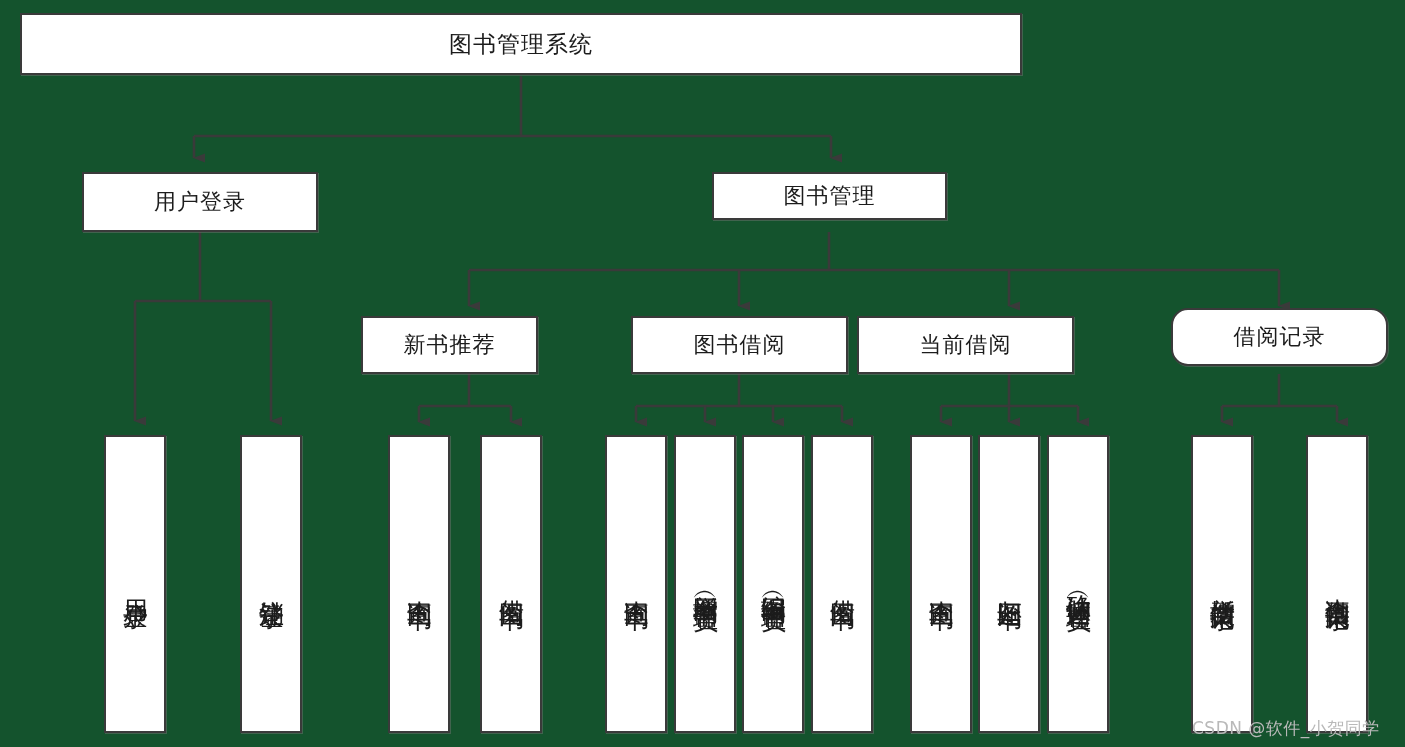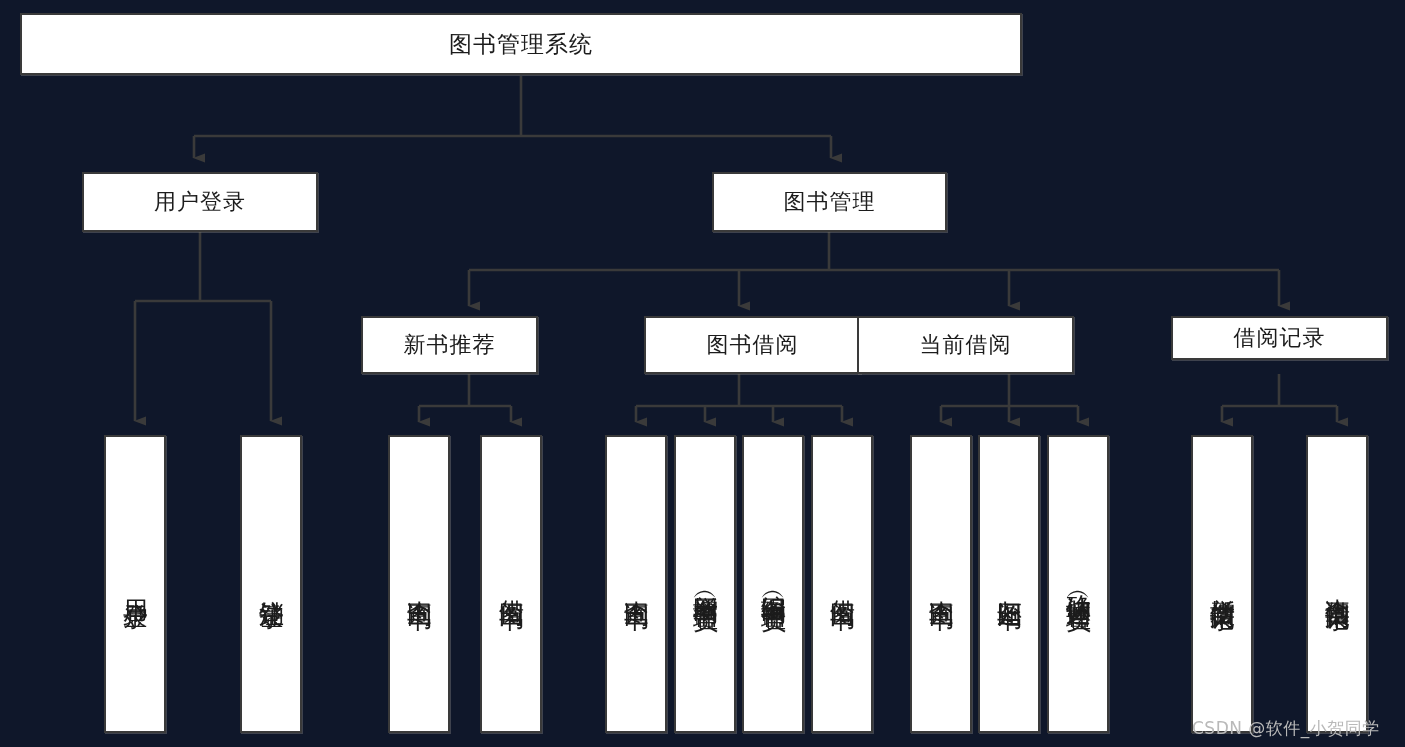--- a/index.html
+++ b/index.html
@@ -8,21 +8,21 @@
     padding: 0;
     background: #ffffff;
   }
   body {
     font-family: "DejaVu Sans", "Liberation Sans", sans-serif;
   }
   #canvas {
     position: relative;
     width: 1405px;
     height: 747px;
-    background: #0f172a;
+    background: #14532d;
     overflow: hidden;
   }
   svg#wires {
     position: absolute;
     left: 0;
     top: 0;
     width: 1405px;
     height: 747px;
     pointer-events: none;
   }
@@ -118,29 +118,29 @@
       <path d="M1222,406 L1337,406"></path>
       <path d="M1222,406 L1222,422" marker-end="url(#arw)"></path>
       <path d="M1337,406 L1337,422" marker-end="url(#arw)"></path>
     </g>
   </svg>
 
   <div class="node node-root" style="left:20px; top:13px; width:1002px; height:62px;">图书管理系统</div>
 
   <div class="node node-h" style="left:82px; top:172px; width:236px; height:60px;">用户登录</div>
 
-  <div class="node node-h" style="left:712px; top:172px; width:235px; height:60px;">图书管理</div>
+  <div class="node node-h" style="left:712px; top:172px; width:235px; height:48px;">图书管理</div>
 
   <div class="node node-h" style="left:361px; top:316px; width:177px; height:58px;">新书推荐</div>
 
-  <div class="node node-h" style="left:631px; top:316px; width:217px; height:58px;margin-left:13px;">图书借阅</div>
+  <div class="node node-h" style="left:631px; top:316px; width:217px; height:58px;">图书借阅</div>
 
   <div class="node node-h" style="left:857px; top:316px; width:217px; height:58px;">当前借阅</div>
 
-  <div class="node node-h" style="left:1171px; top:316px; width:217px; height:44px;">借阅记录</div>
+  <div class="node node-h" style="left:1171px; top:308px; width:217px; height:58px;border-radius:17px;">借阅记录</div>
 
   <div class="node node-v" style="left:104px; top:435px; width:62px; height:298px;">用户登录</div>
 
   <div class="node node-v" style="left:240px; top:435px; width:62px; height:298px;">注销登录</div>
 
   <div class="node node-v" style="left:388px; top:435px; width:62px; height:298px;">查询图书</div>
 
   <div class="node node-v" style="left:480px; top:435px; width:62px; height:298px;">借阅图书</div>
 
   <div class="node node-v" style="left:605px; top:435px; width:62px; height:298px;">查询图书</div>

